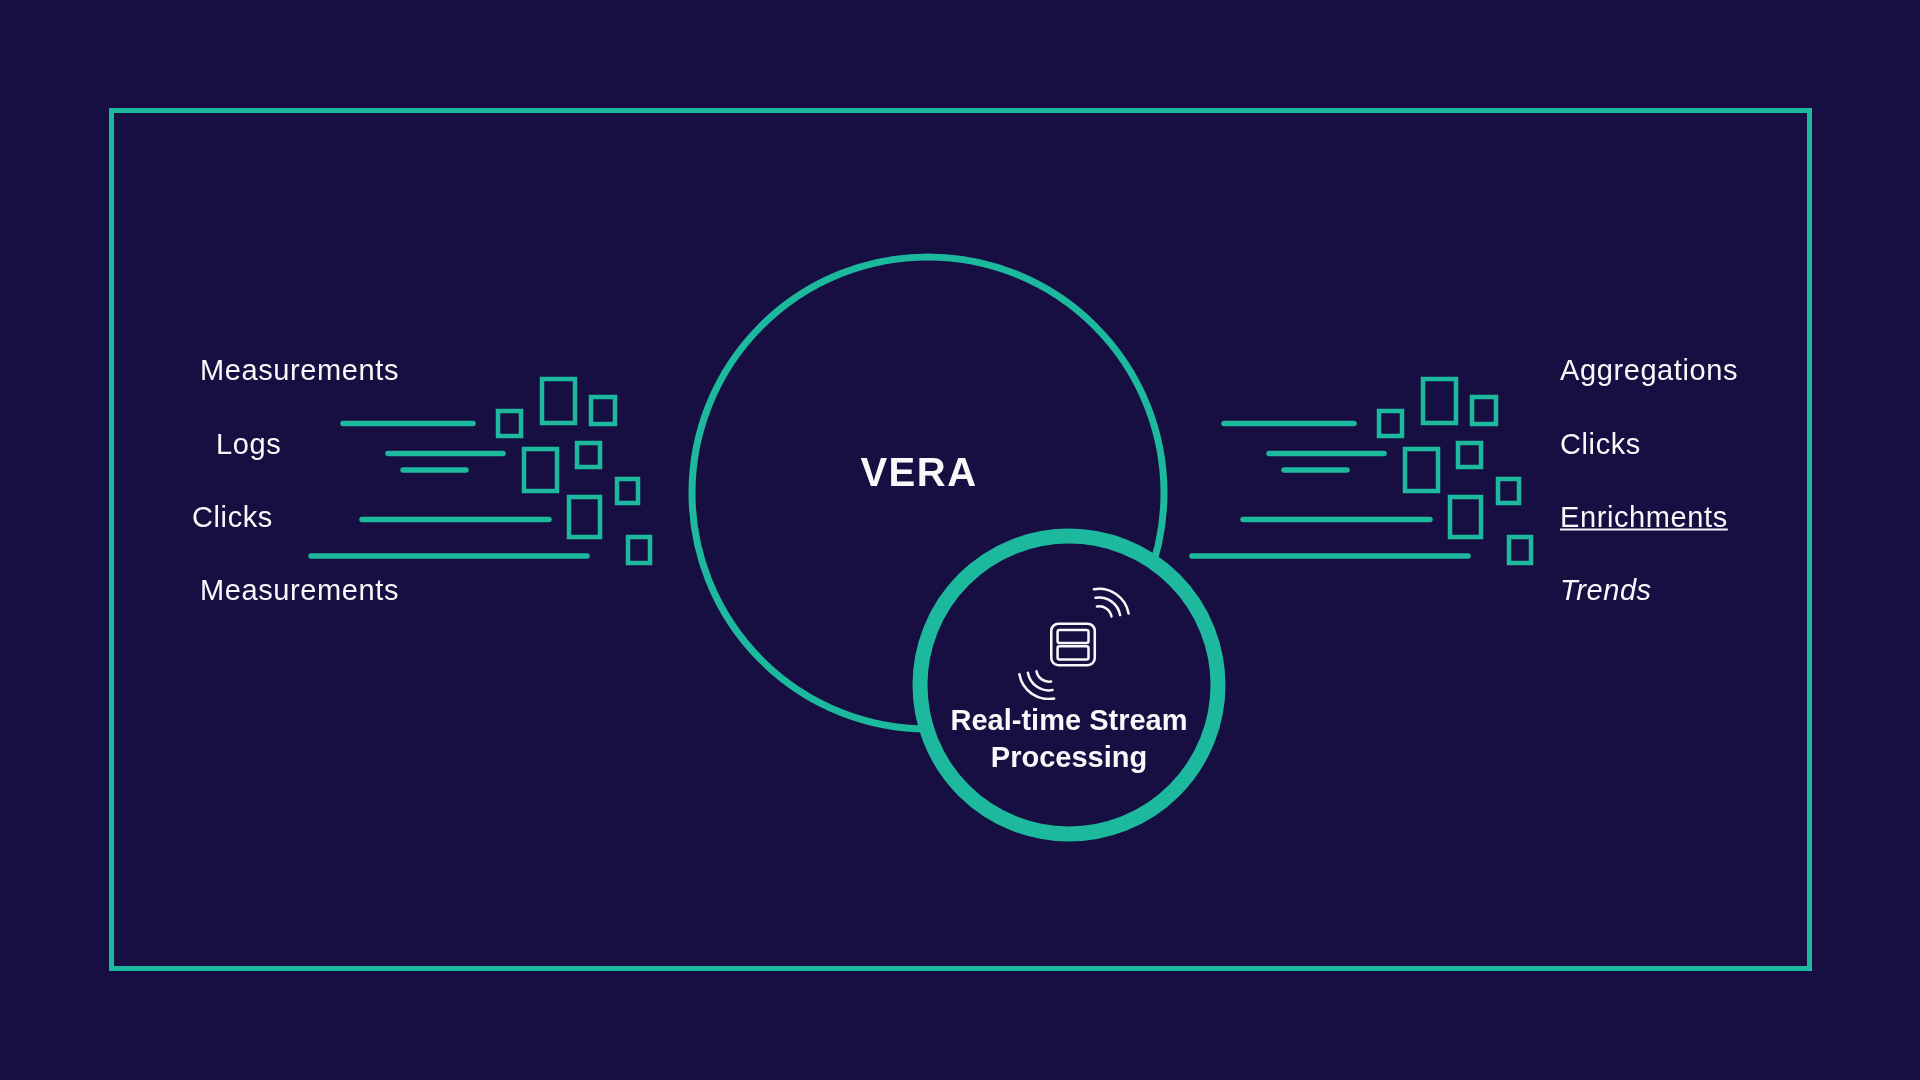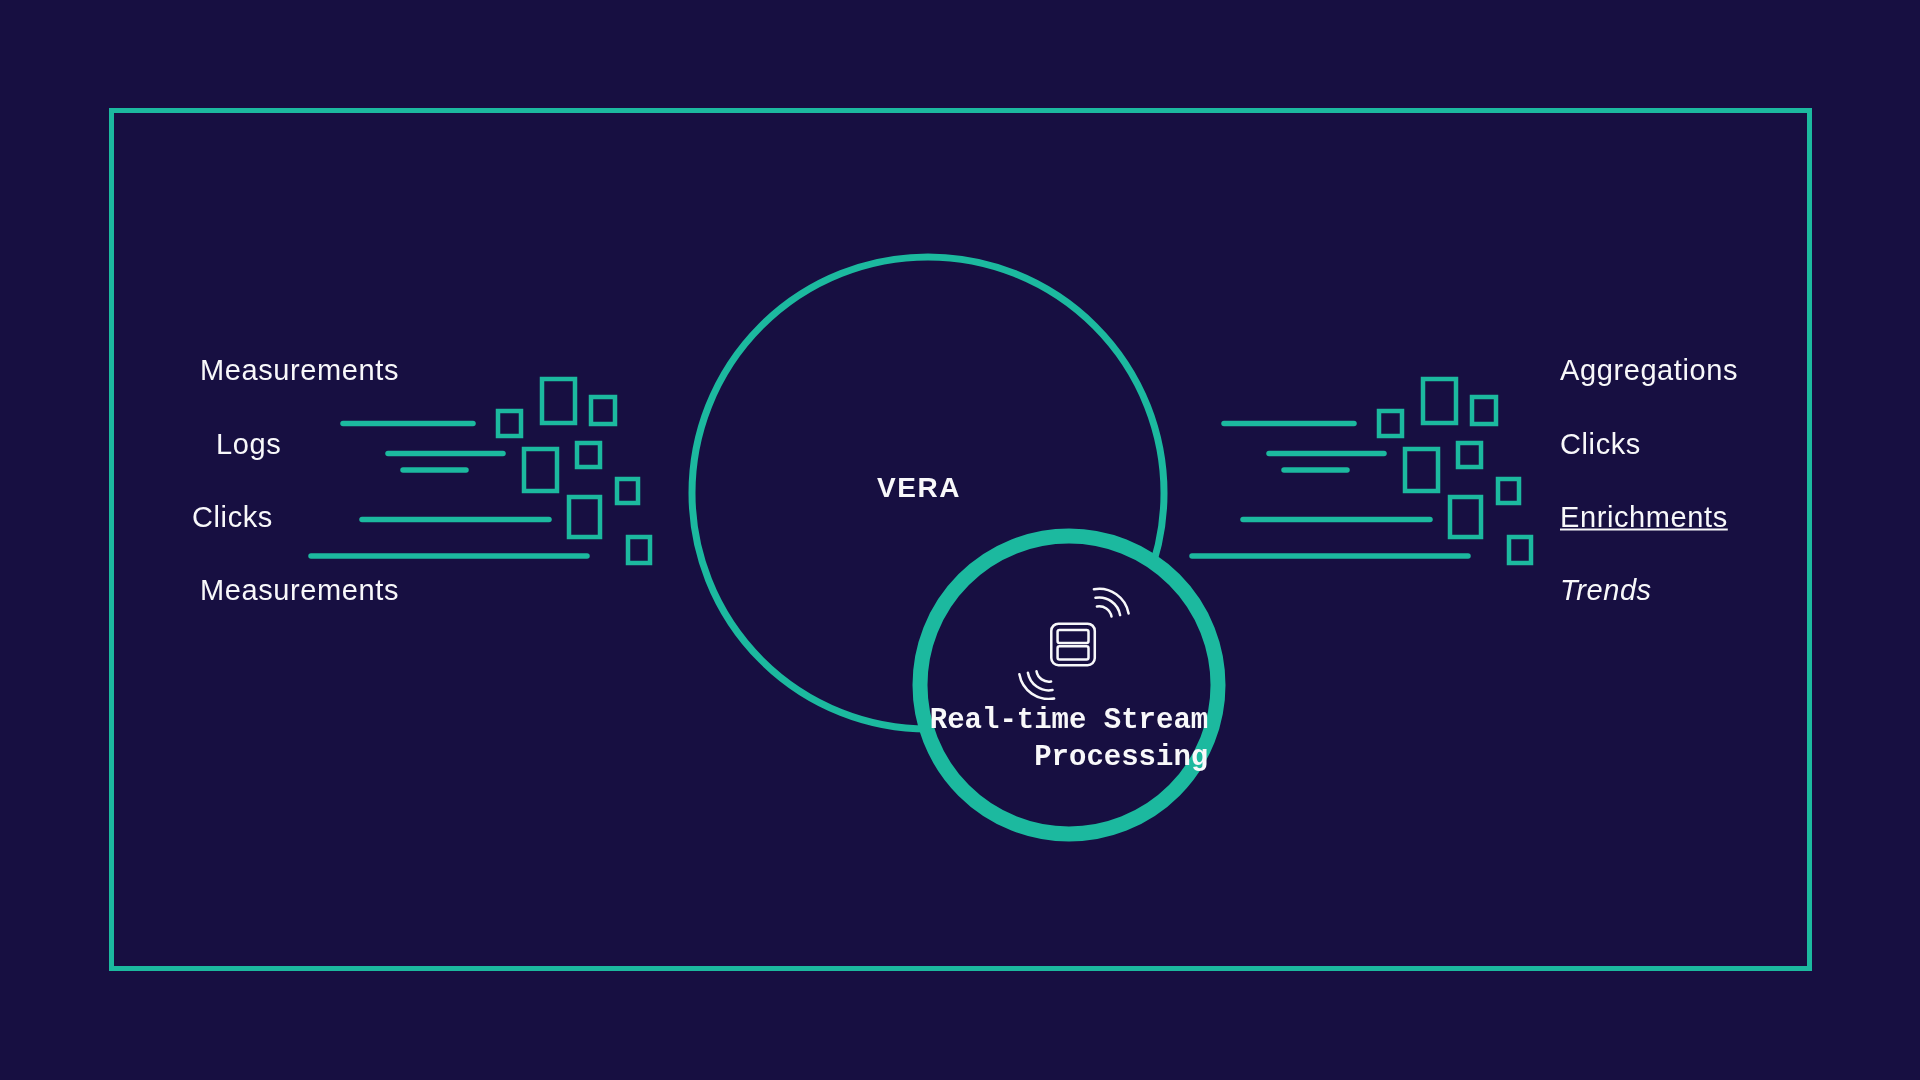--- a/index.html
+++ b/index.html
@@ -48,42 +48,41 @@
     color: var(--text);
     font-size: 29px;
     font-weight: 300;
     letter-spacing: 0.6px;
     white-space: nowrap;
   }
 
   .core-title {
     position: absolute;
     left: 919px;
-    top: 488px;
+    top: 472px;
     transform: translate(-50%, -50%);
     color: var(--text);
-    font-size: 28px;
+    font-size: 40px;
     font-weight: 700;
     letter-spacing: 1.5px;
     white-space: nowrap;
     text-align: center;
   }
 
   .processor-label {
     position: absolute;
     left: 1069px;
     top: 739px;
     transform: translate(-50%, -50%);
     color: var(--text);
     font-size: 29px;
     font-weight: 700;
     line-height: 1.28;
-    text-align: right;
+    text-align: center;
     white-space: nowrap;
-    font-family: Liberation Mono, monospace;
   }
 
   .processor-icon {
     position: absolute;
     left: 1016px;
     top: 584px;
     width: 116px;
     height: 116px;
   }
   .icon-stroke {

